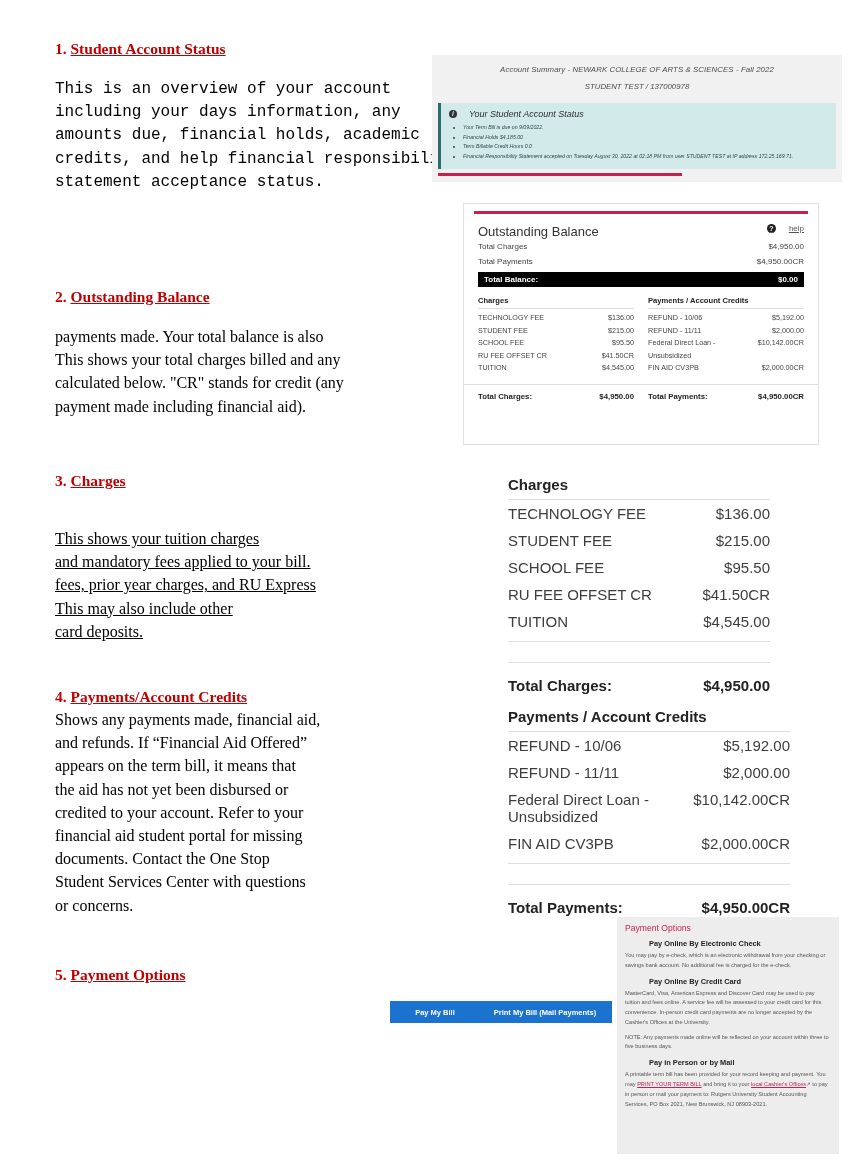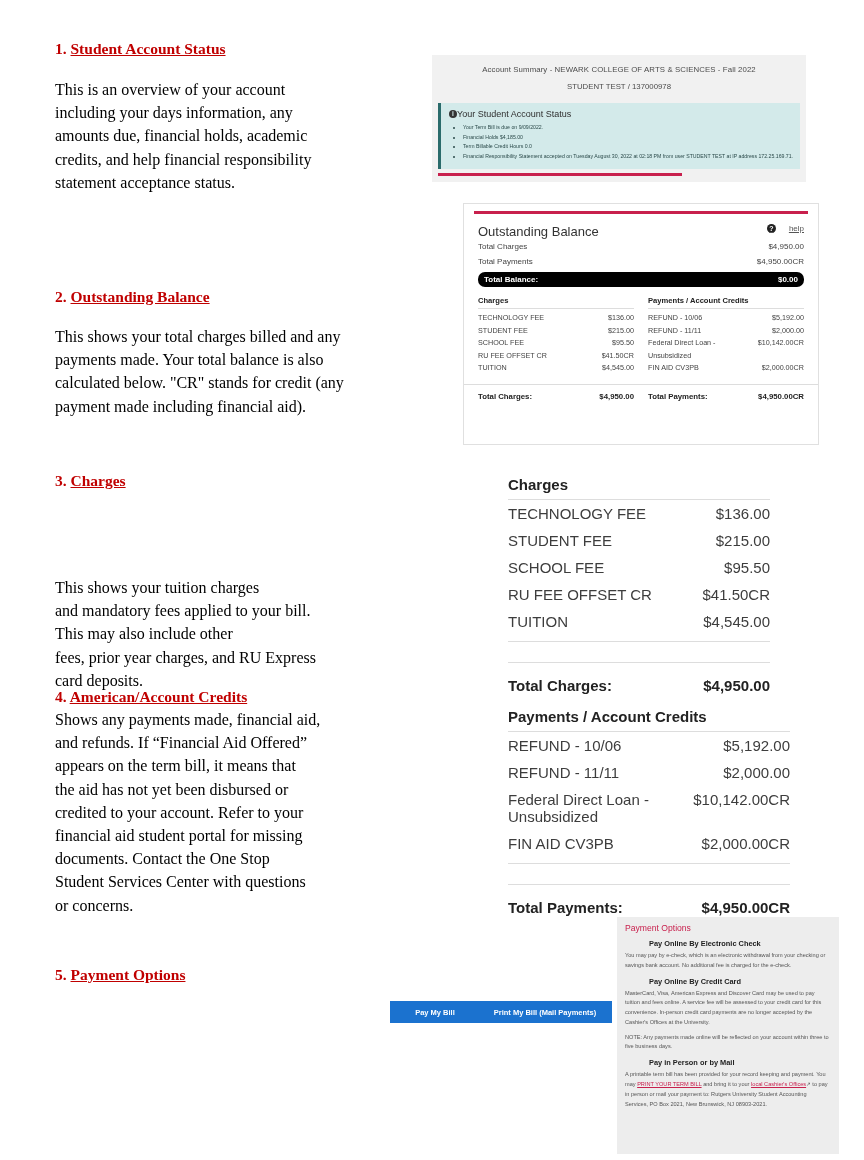--- a/index.html
+++ b/index.html
@@ -22,50 +22,51 @@
   }
   .guide-heading .num{text-decoration:none;color:#c00000;}
   .guide-heading .ttl{text-decoration:underline;}
   .guide-body{
     font-family:"Liberation Serif", serif;
     font-size:16px;color:#000;line-height:1.45;
   }
   .guide-body div{white-space:nowrap;}
 
   #sec1{top:40px;}
-  #sec1 .guide-body{margin-top:20px;}
+  #sec1 .guide-body{margin-top:20px;font-family:Liberation Mono, monospace;}
   #sec2{top:288px;}
   #sec2 .guide-body{margin-top:19px;}
   #sec3{top:472px;}
-  #sec3 .guide-body{margin-top:86px;}
+  #sec3 .guide-body{margin-top:37px;text-decoration:underline;}
   #sec4{top:688px;}
   #sec4 .guide-body{}
   #sec5{top:966px;}
   #sec5 .guide-body{margin-top:48px;}
 
   
   #shot-account{
-    position:absolute;left:432px;top:55px;width:374px;height:127px;
+    position:absolute;left:432px;top:55px;width:410px;height:127px;
     background:#f1f1f1;
+    font-style:italic;
   }
   .acct-title{
     text-align:center;font-family:"Liberation Sans",sans-serif;
     font-size:7.8px;color:#4b4b4b;padding-top:10px;letter-spacing:.1px;
   }
   .acct-sub{
     text-align:center;font-family:"Liberation Sans",sans-serif;
     font-size:7.8px;color:#4b4b4b;padding-top:8px;
   }
   .status-banner{
     margin:12px 6px 0 6px;background:#d3eaea;
     border-left:3px solid #2a6b6b;padding:6px 8px 7px 8px;
   }
   .status-head{
     font-family:"Liberation Sans",sans-serif;font-size:9px;color:#2f2f2f;
-    display:flex;align-items:center;gap:0;
+    display:flex;align-items:center;gap:12px;
   }
   .info-dot{
     width:8px;height:8px;border-radius:50%;background:#333;
     color:#d3eaea;font-size:6.5px;line-height:8px;text-align:center;
     font-family:"Liberation Sans",sans-serif;font-weight:bold;flex:none;
   }
   .status-list{margin:4px 0 0 0;padding:0 0 0 14px;}
   .status-list li{
     font-family:"Liberation Sans",sans-serif;font-size:5.2px;color:#2b4a4a;
     line-height:1.85;white-space:nowrap;
@@ -97,21 +98,21 @@
     font-family:"Liberation Sans",sans-serif;
   }
   .ob-row{
     display:flex;justify-content:space-between;
     padding:3px 14px;font-family:"Liberation Sans",sans-serif;
     font-size:8px;color:#444;
   }
   .ob-total{
     display:flex;justify-content:space-between;background:#000;color:#fff;
     margin:3px 14px 0 14px;padding:3px 6px;
-    font-family:"Liberation Sans",sans-serif;font-size:8px;font-weight:bold;border-radius:7px;
+    font-family:"Liberation Sans",sans-serif;font-size:8px;font-weight:bold;
   }
   .ob-cols{display:flex;padding:9px 14px 0 14px;gap:0;}
   .ob-col{flex:1;}
   .ob-col.left{padding-right:6px;}
   .ob-col.right{padding-left:8px;}
   .ob-colhead{
     font-family:"Liberation Sans",sans-serif;font-size:7.6px;font-weight:bold;color:#222;
     border-bottom:1px solid #ddd;padding-bottom:3px;margin-bottom:3px;
   }
   .ob-colhead.right{text-align:left;}
@@ -192,40 +193,40 @@
       <div>including your days information, any</div>
       <div>amounts due, financial holds, academic</div>
       <div>credits, and help financial responsibility</div>
       <div>statement acceptance status.</div>
     </div>
   </div>
 
   <div class="guide-section" id="sec2">
     <div class="guide-heading"><span class="num">2. </span><span class="ttl">Outstanding Balance</span></div>
     <div class="guide-body">
+      <div>payments made. Your total balance is also</div>
       <div>This shows your total charges billed and any</div>
-      <div>payments made. Your total balance is also</div>
       <div>calculated below. "CR" stands for credit (any</div>
       <div>payment made including financial aid).</div>
     </div>
   </div>
 
   <div class="guide-section" id="sec3">
     <div class="guide-heading"><span class="num">3. </span><span class="ttl">Charges</span></div>
     <div class="guide-body">
       <div>This shows your tuition charges</div>
       <div>and mandatory fees applied to your bill.</div>
+      <div>fees, prior year charges, and RU Express</div>
       <div>This may also include other</div>
-      <div>fees, prior year charges, and RU Express</div>
       <div>card deposits.</div>
     </div>
   </div>
 
   <div class="guide-section" id="sec4">
-    <div class="guide-heading"><span class="num">4. </span><span class="ttl">American/Account Credits</span></div>
+    <div class="guide-heading"><span class="num">4. </span><span class="ttl">Payments/Account Credits</span></div>
     <div class="guide-body">
       <div>Shows any payments made, financial aid,</div>
       <div>and refunds. If “Financial Aid Offered”</div>
       <div>appears on the term bill, it means that</div>
       <div>the aid has not yet been disbursed or</div>
       <div>credited to your account. Refer to your</div>
       <div>financial aid student portal for missing</div>
       <div>documents. Contact the One Stop</div>
       <div>Student Services Center with questions</div>
       <div>or concerns.</div>

